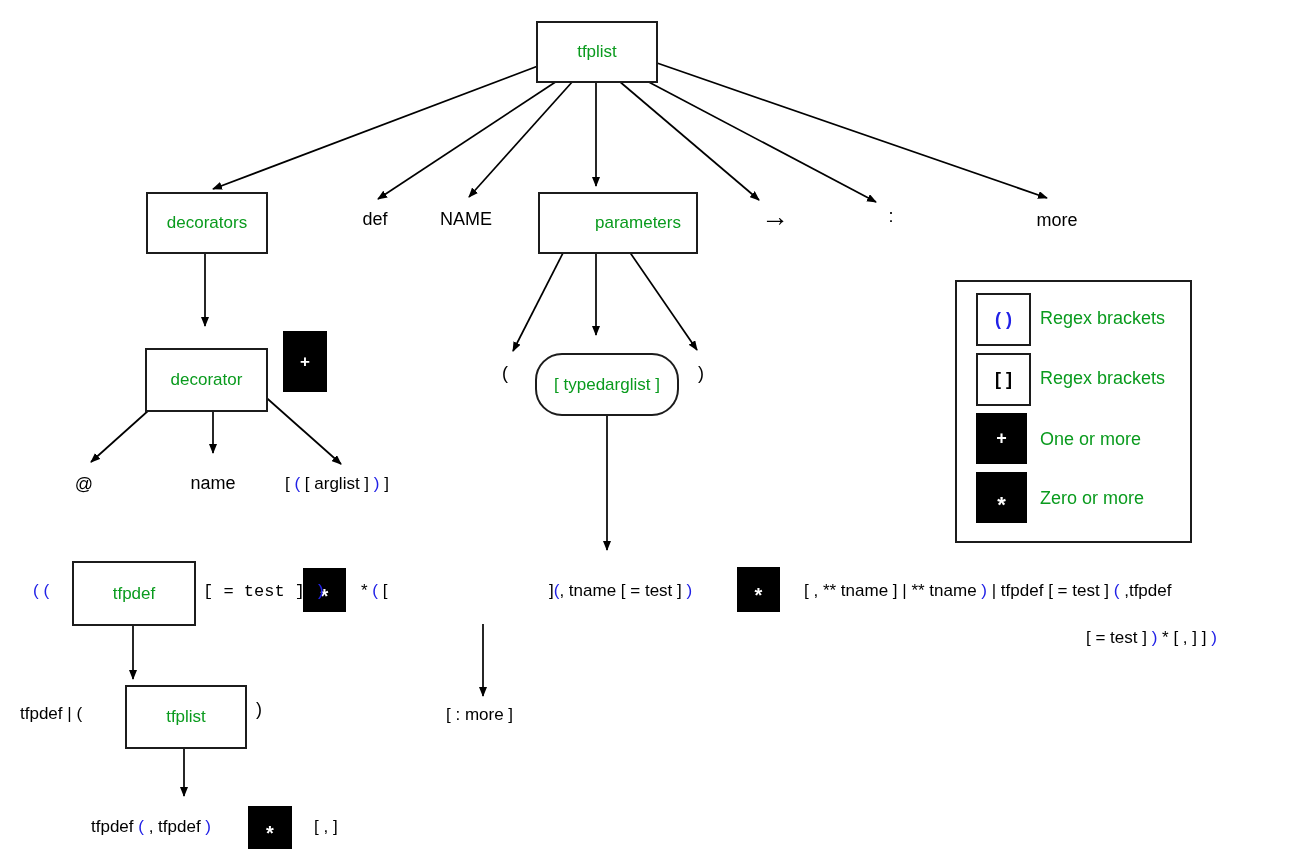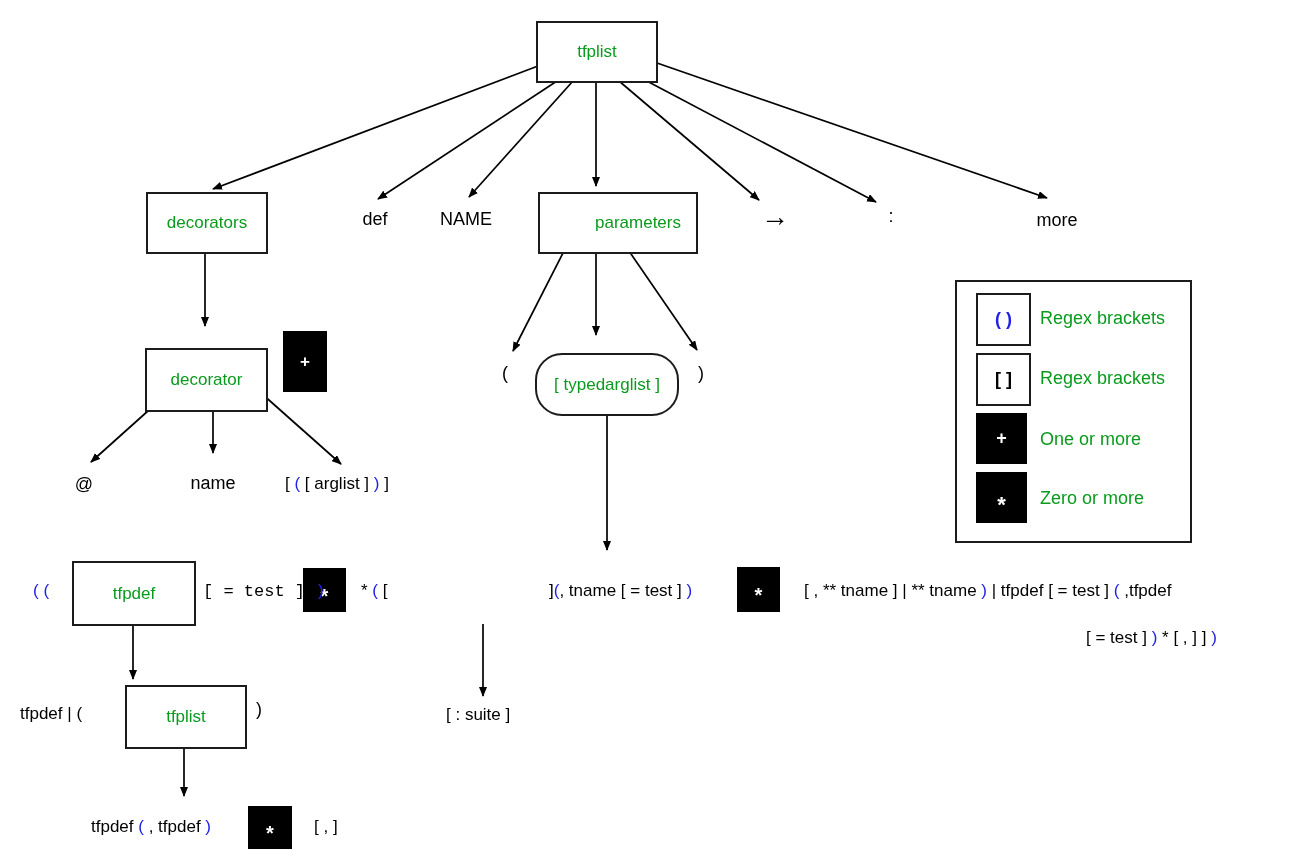--- a/index.html
+++ b/index.html
@@ -102,21 +102,21 @@
   <div class="tline" style="left:549px;top:591px;"><span class="tk-black">]</span><span class="tk-blue">(</span><span class="tk-black">, tname [ = test ] </span><span class="tk-blue">)</span></div>
   <div class="tline" style="left:804px;top:591px;"><span class="tk-black">[ , ** tname ] | ** tname </span><span class="tk-blue">) </span><span class="tk-black">| tfpdef [ = test ] </span><span class="tk-blue">( </span><span class="tk-black">,tfpdef</span></div>
   <div class="tline" style="left:1086px;top:638px;"><span class="tk-black">[ = test ] </span><span class="tk-blue">) </span><span class="tk-black">* [ , ] ] </span><span class="tk-blue">)</span></div>
 
   <div class="tline" style="left:20px;top:714px;"><span class="tk-black">tfpdef | (</span></div>
   <div class="label center" style="left:259px;top:709px;">)</div>
 
   <div class="tline" style="left:91px;top:827px;"><span class="tk-black">tfpdef </span><span class="tk-blue">( </span><span class="tk-black">, tfpdef </span><span class="tk-blue">)</span></div>
   <div class="tline" style="left:314px;top:827px;"><span class="tk-black">[ , ]</span></div>
 
-  <div class="tline" style="left:446px;top:715px;"><span class="tk-black">[ : suite ]</span></div>
+  <div class="tline" style="left:446px;top:715px;"><span class="tk-black">[ : more ]</span></div>
 
   <div class="legend-outer" style="left:955px;top:280px;width:233px;height:259px;">
     <div class="legend-sym outline blue" style="left:19px;top:11px;width:51px;height:49px;">( )</div>
     <div class="legend-label" style="left:83px;top:36px;">Regex brackets</div>
 
     <div class="legend-sym outline" style="left:19px;top:71px;width:51px;height:49px;">[ ]</div>
     <div class="legend-label" style="left:83px;top:96px;">Regex brackets</div>
 
     <div class="legend-sym filled" style="left:19px;top:131px;width:51px;height:51px;">+</div>
     <div class="legend-label" style="left:83px;top:157px;">One or more</div>

